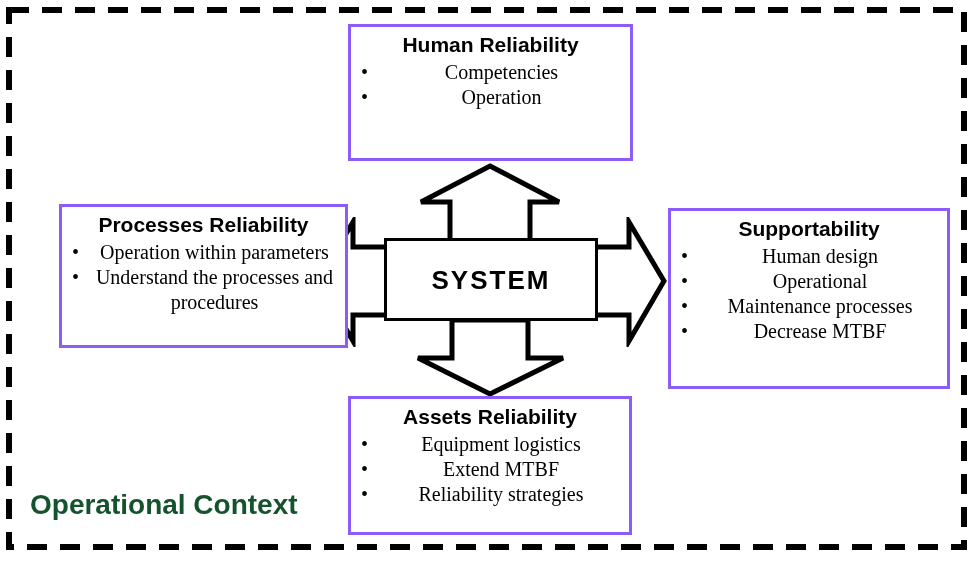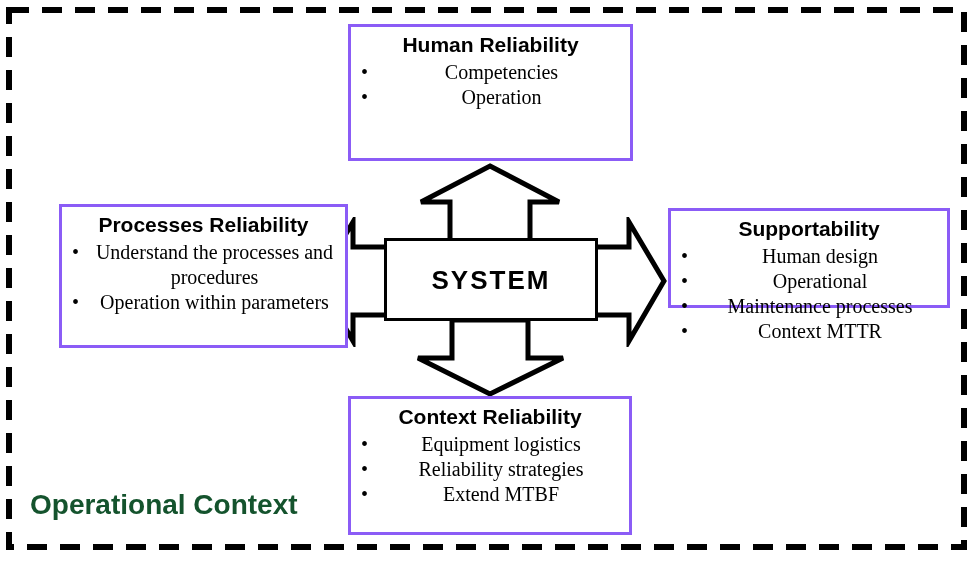--- a/index.html
+++ b/index.html
@@ -93,21 +93,21 @@
   .arrow polygon {
     fill: #ffffff;
     stroke: #000000;
     stroke-width: 5;
     stroke-linejoin: miter;
   }
 
   
   .box-top    { left: 348px; top: 24px;  width: 285px; height: 137px; }
   .box-left   { left: 23px;  top: 204px; width: 289px; height: 144px; margin-left: 36px; }
-  .box-right  { left: 668px; top: 208px; width: 282px; height: 100px; }
+  .box-right  { left: 668px; top: 208px; width: 282px; height: 181px; }
   .box-bottom { left: 348px; top: 396px; width: 284px; height: 139px; }
 </style>
 </head>
 <body>
 
 <div class="canvas">
 
   <svg class="border-svg" width="980" height="562" viewBox="0 0 980 562" style="left:0; top:0;">
     <rect x="9" y="10" width="955" height="537" fill="none" stroke="#000000" stroke-width="6" stroke-dasharray="20 13"></rect>
   </svg>
@@ -132,41 +132,41 @@
     <div class="node-title">Human Reliability</div>
     <ul class="bullet-list">
       <li>Competencies</li>
       <li>Operation</li>
     </ul>
   </div>
 
   <div class="node-box box-left">
     <div class="node-title">Processes Reliability</div>
     <ul class="bullet-list">
+      <li>Operation within parameters</li>
       <li>Understand the processes and procedures</li>
-      <li>Operation within parameters</li>
     </ul>
   </div>
 
   <div class="node-box box-right">
     <div class="node-title">Supportability</div>
     <ul class="bullet-list">
       <li>Human design</li>
       <li>Operational</li>
       <li>Maintenance processes</li>
-      <li>Context MTTR</li>
+      <li>Decrease MTBF</li>
     </ul>
   </div>
 
   <div class="node-box box-bottom">
-    <div class="node-title">Context Reliability</div>
+    <div class="node-title">Assets Reliability</div>
     <ul class="bullet-list">
       <li>Equipment logistics</li>
+      <li>Extend MTBF</li>
       <li>Reliability strategies</li>
-      <li>Extend MTBF</li>
     </ul>
   </div>
 
   <div class="center-box">
     <div class="center-line">SYSTEM</div>
   </div>
 
   <div class="context-label">Operational Context</div>
 
 </div>

